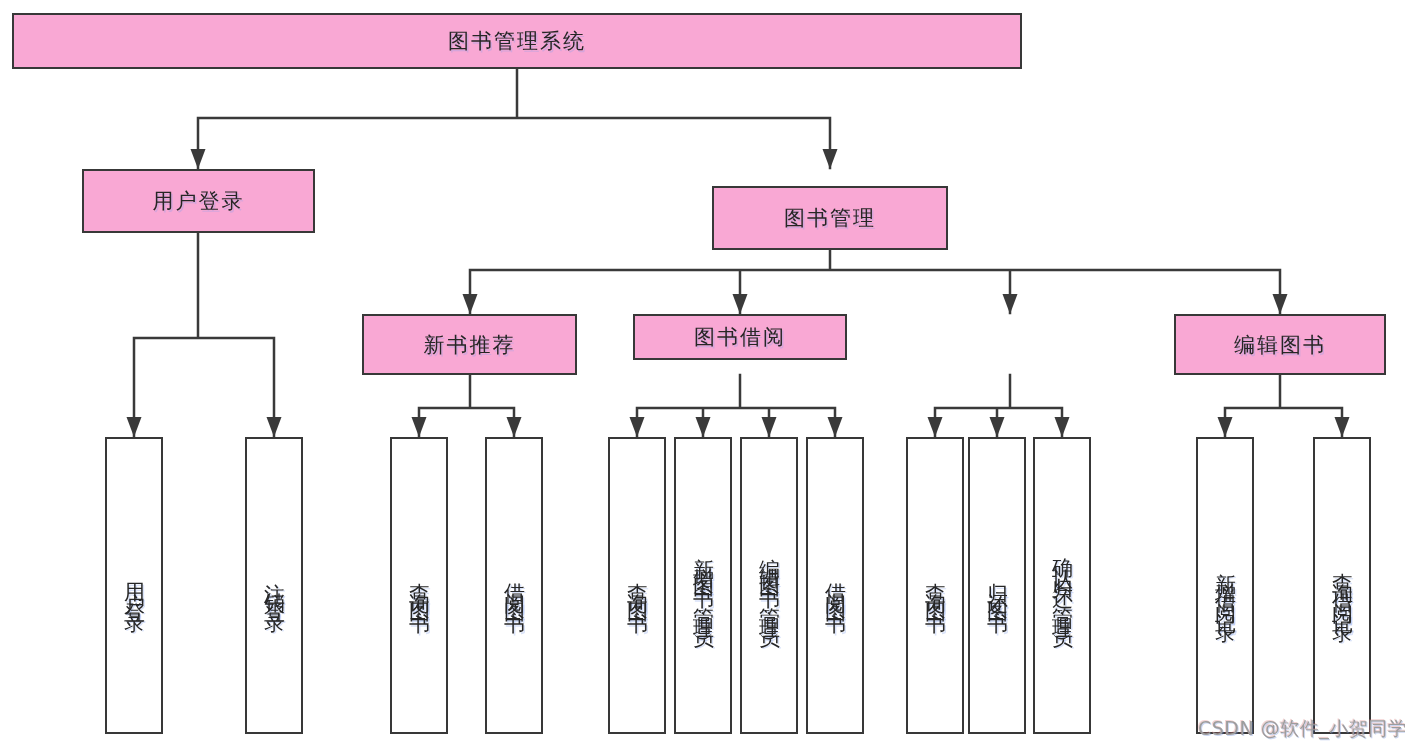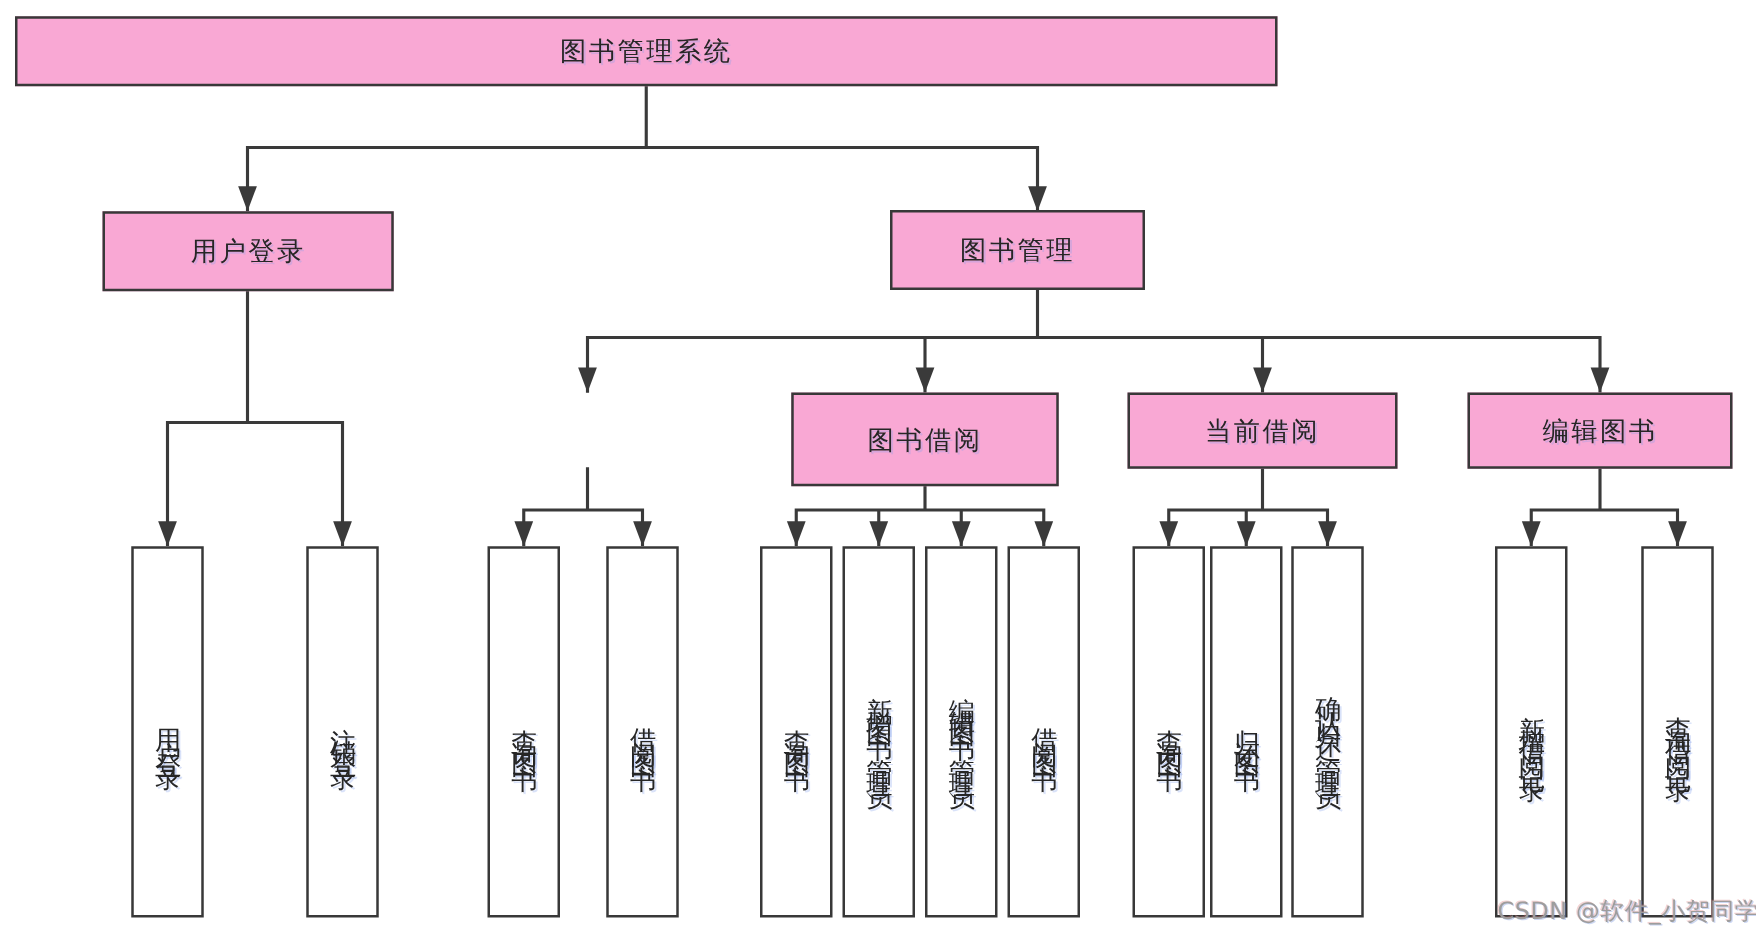--- a/index.html
+++ b/index.html
@@ -86,24 +86,24 @@
     <polygon class="ah" points="1054.5,417 1069.5,417 1062,437"></polygon>
 
     <path class="ln" d="M1280 375 V408 M1225 408 H1342 M1225 408 V436 M1342 408 V436"></path>
     <polygon class="ah" points="1217.5,417 1232.5,417 1225,437"></polygon>
     <polygon class="ah" points="1334.5,417 1349.5,417 1342,437"></polygon>
   </svg>
 
   <div class="node" style="left:12px;top:13px;width:1010px;height:56px;">图书管理系统</div>
 
   <div class="node" style="left:82px;top:169px;width:233px;height:64px;">用户登录</div>
-  <div class="node" style="left:712px;top:168px;width:204px;height:64px;">图书管理</div>
+  <div class="node" style="left:712px;top:186px;width:236px;height:64px;">图书管理</div>
 
-  <div class="node" style="left:633px;top:314px;width:214px;height:75px;">图书借阅</div>
-  <div class="node" style="left:902px;top:314px;width:216px;height:61px;">当前借阅</div>
+  <div class="node" style="left:362px;top:314px;width:215px;height:61px;">新书推荐</div>
+  <div class="node" style="left:633px;top:314px;width:214px;height:46px;">图书借阅</div>
   <div class="node" style="left:1174px;top:314px;width:212px;height:61px;">编辑图书</div>
 
   <div class="leaf" style="left:105px;top:437px;width:58px;height:297px;">
     <span>用户登录</span>
   </div>
   <div class="leaf" style="left:245px;top:437px;width:58px;height:297px;">
     <span>注销登录</span>
   </div>
   <div class="leaf" style="left:390px;top:437px;width:58px;height:297px;">
     <span>查询图书</span>

